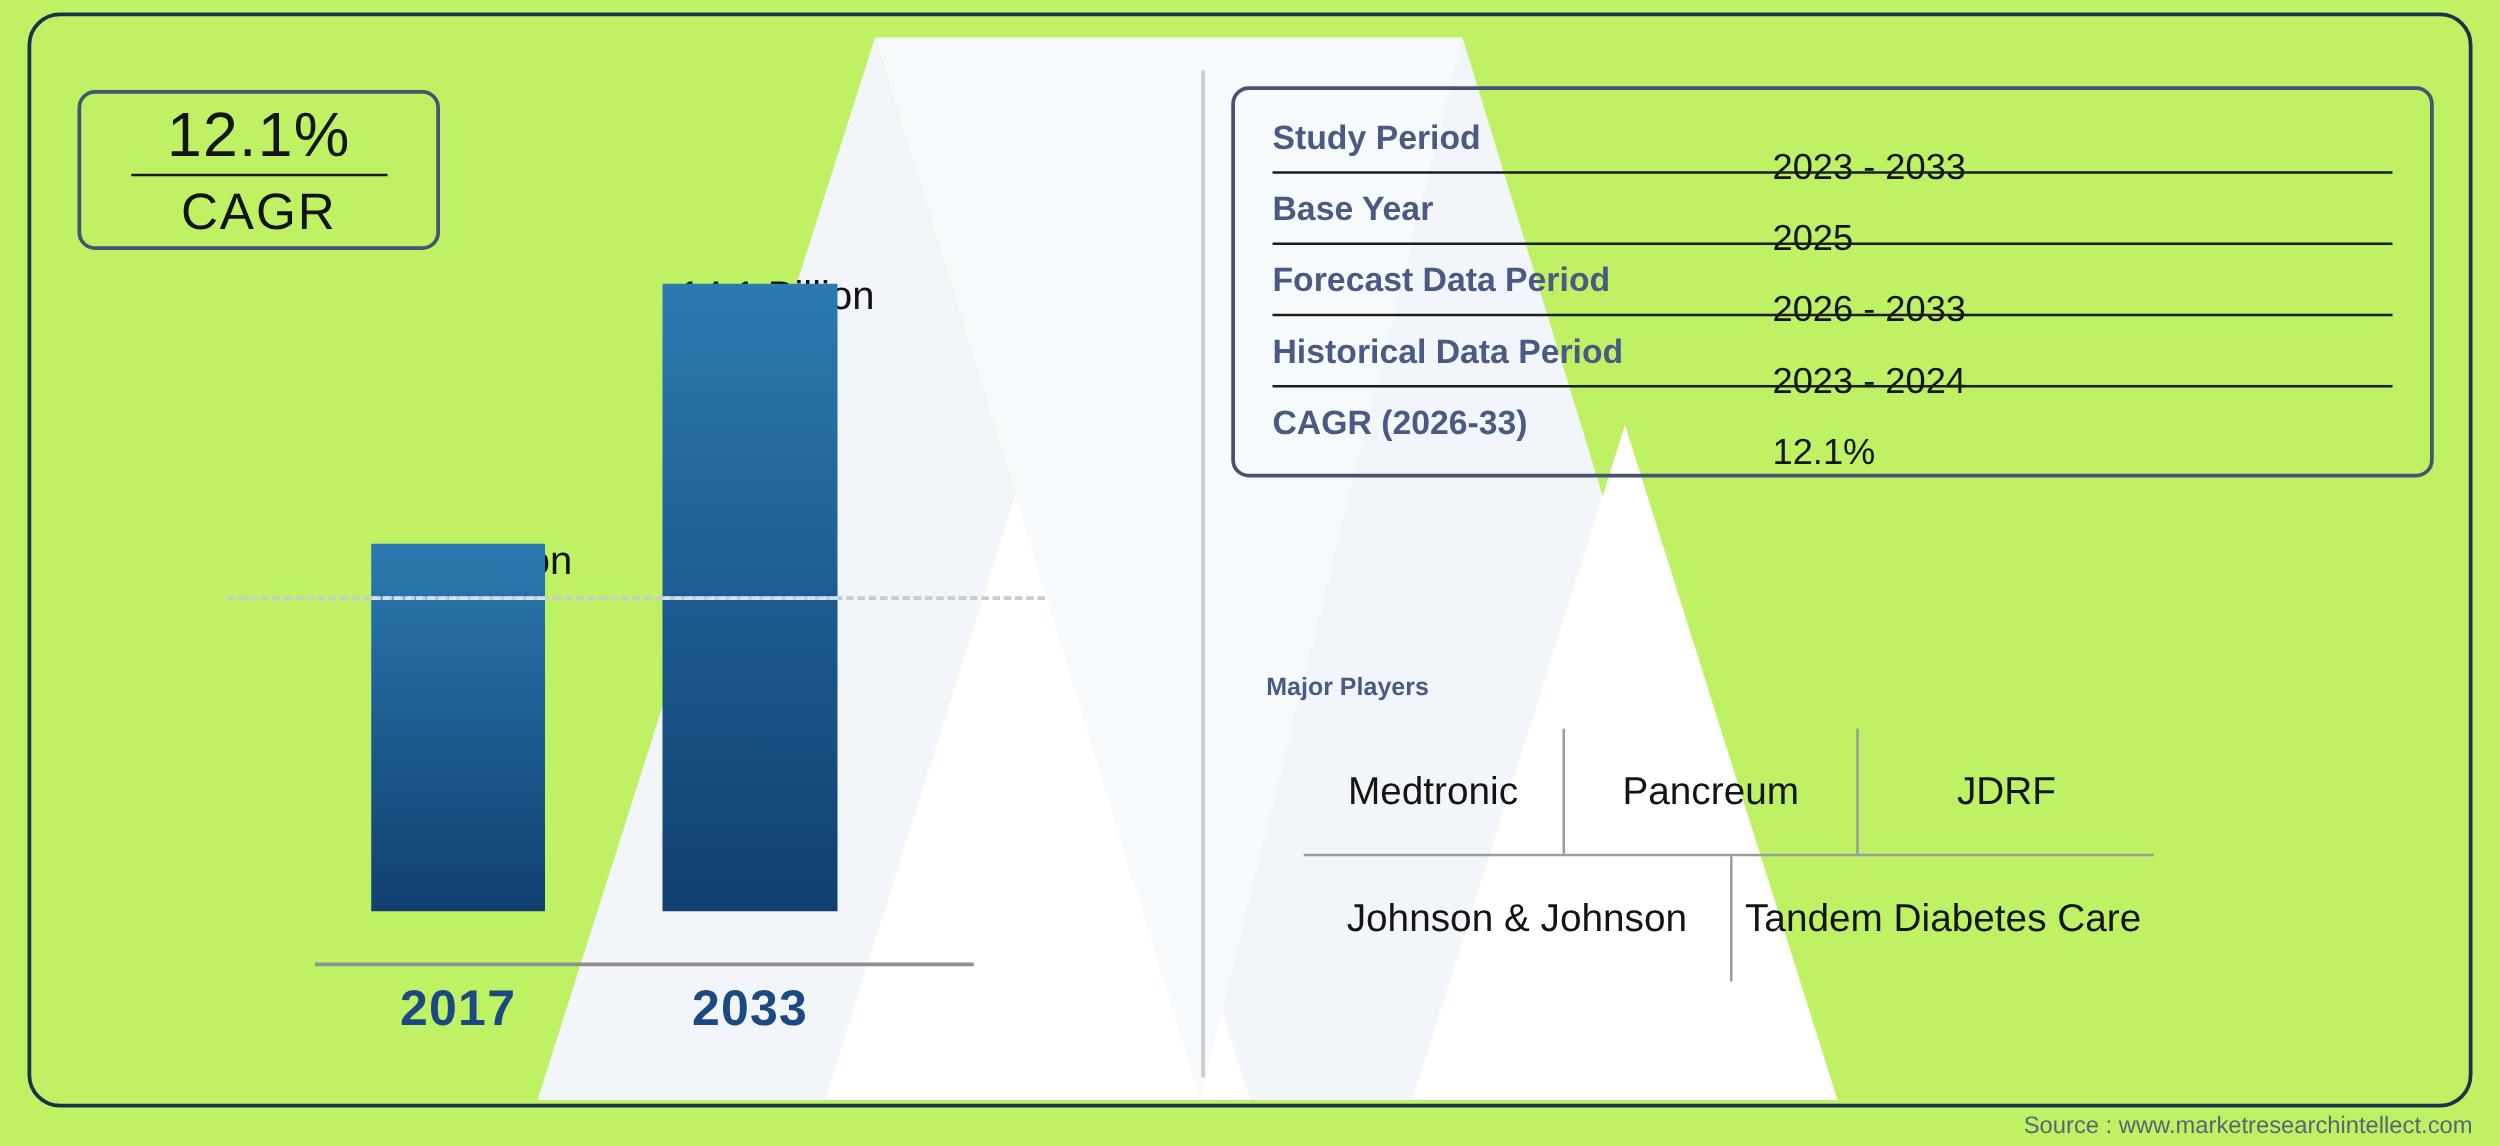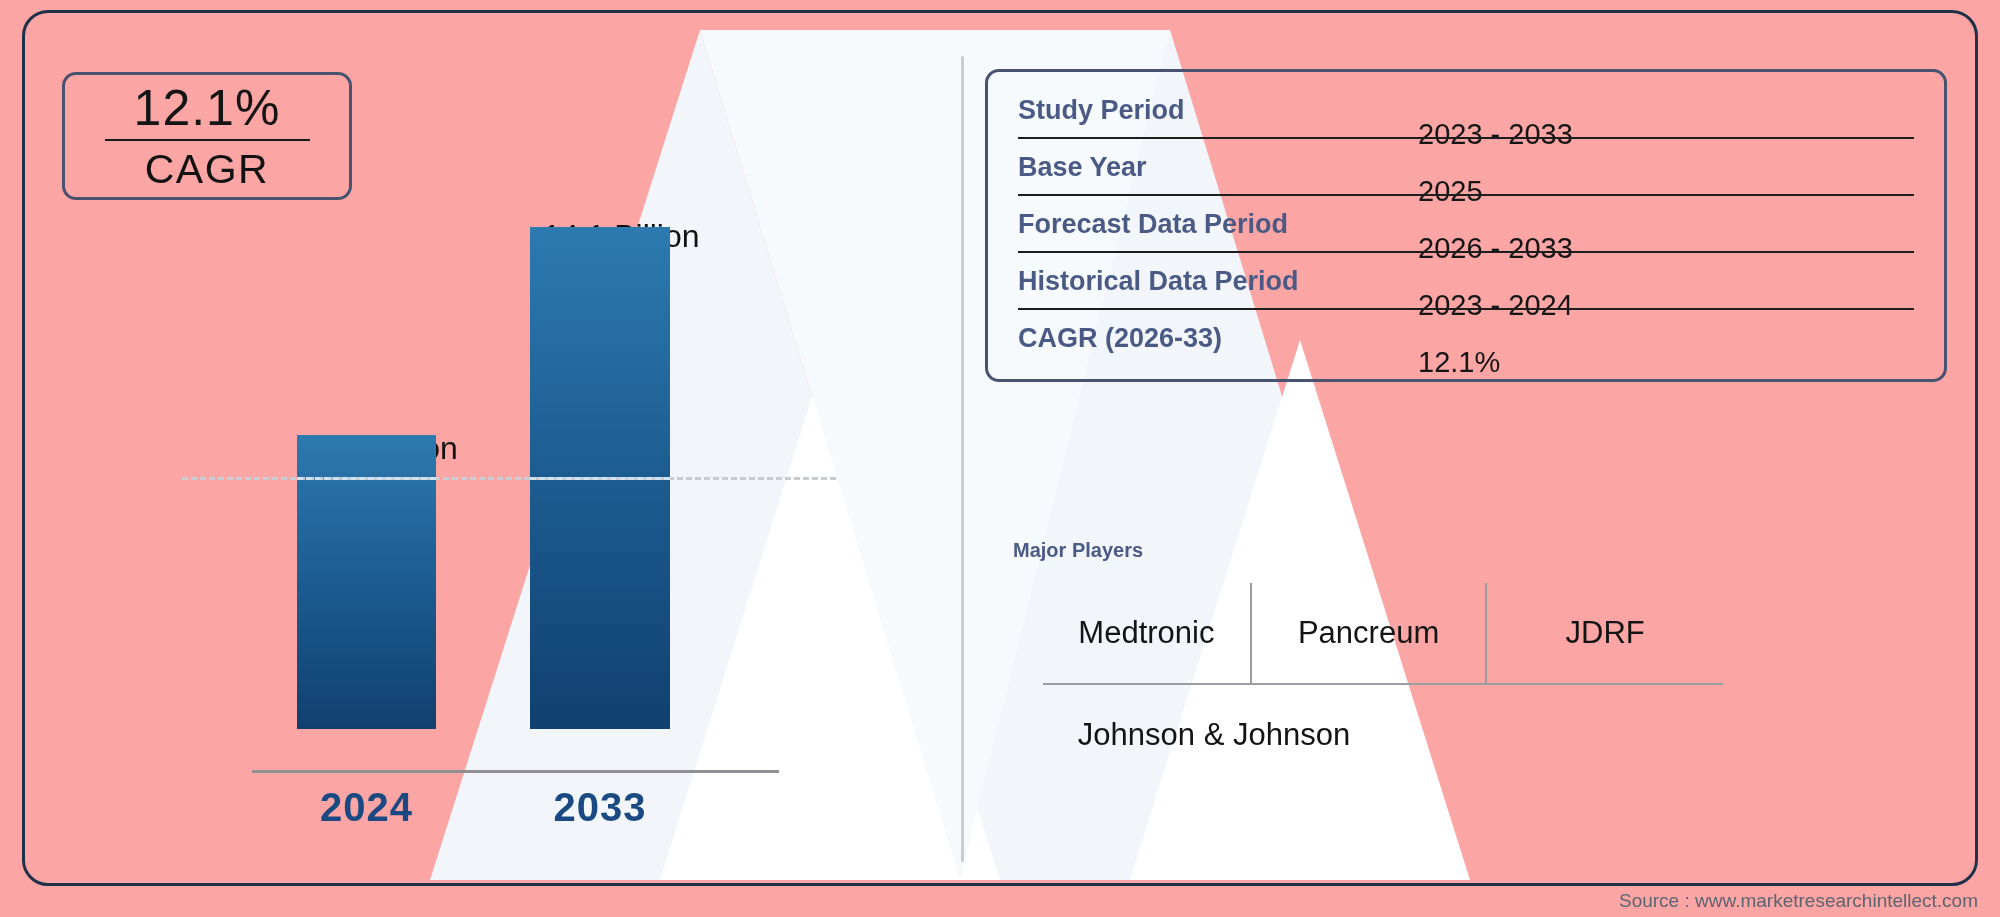--- a/index.html
+++ b/index.html
@@ -11,21 +11,21 @@
     font-family: "Liberation Sans", sans-serif;
     width: 2000px;
     height: 917px;
     overflow: hidden;
   }
 
   #infographic {
     position: relative;
     width: 2000px;
     height: 917px;
-    background: #fca5a5;
+    background: #bef264;
   }
 
   
   .watermark {
     position: absolute;
     inset: 0;
     z-index: 0;
     pointer-events: none;
   }
 
@@ -321,21 +321,21 @@
 
       <div class="bar bar-2024"></div>
       <div class="bar bar-2033"></div>
 
       <div class="dashed-line"></div>
       <div class="dashed-line-over" style="left:275px; width:139px;"></div>
       <div class="dashed-line-over" style="left:508px; width:140px;"></div>
 
       <div class="chart-baseline"></div>
 
-      <div class="bar-year year-2024">2024</div>
+      <div class="bar-year year-2024">2017</div>
       <div class="bar-year year-2033">2033</div>
     </div>
   </div>
 
   <div class="right-panel">
 
     <div class="spec-table">
 
       <div class="spec-row">
         <div class="spec-label">Study Period</div>
@@ -371,19 +371,20 @@
       <div class="players-row-1">
         <div class="cell">Medtronic</div>
         <div class="cell">Pancreum</div>
         <div class="cell">JDRF</div>
       </div>
 
       <div class="players-hrule"></div>
 
       <div class="players-row-2">
         <div class="cell">Johnson &amp; Johnson</div>
+        <div class="cell">Tandem Diabetes Care</div>
       </div>
     </div>
   </div>
 
   <div class="source-note">Source : www.marketresearchintellect.com</div>
 
 </div>
 
 </body></html>

